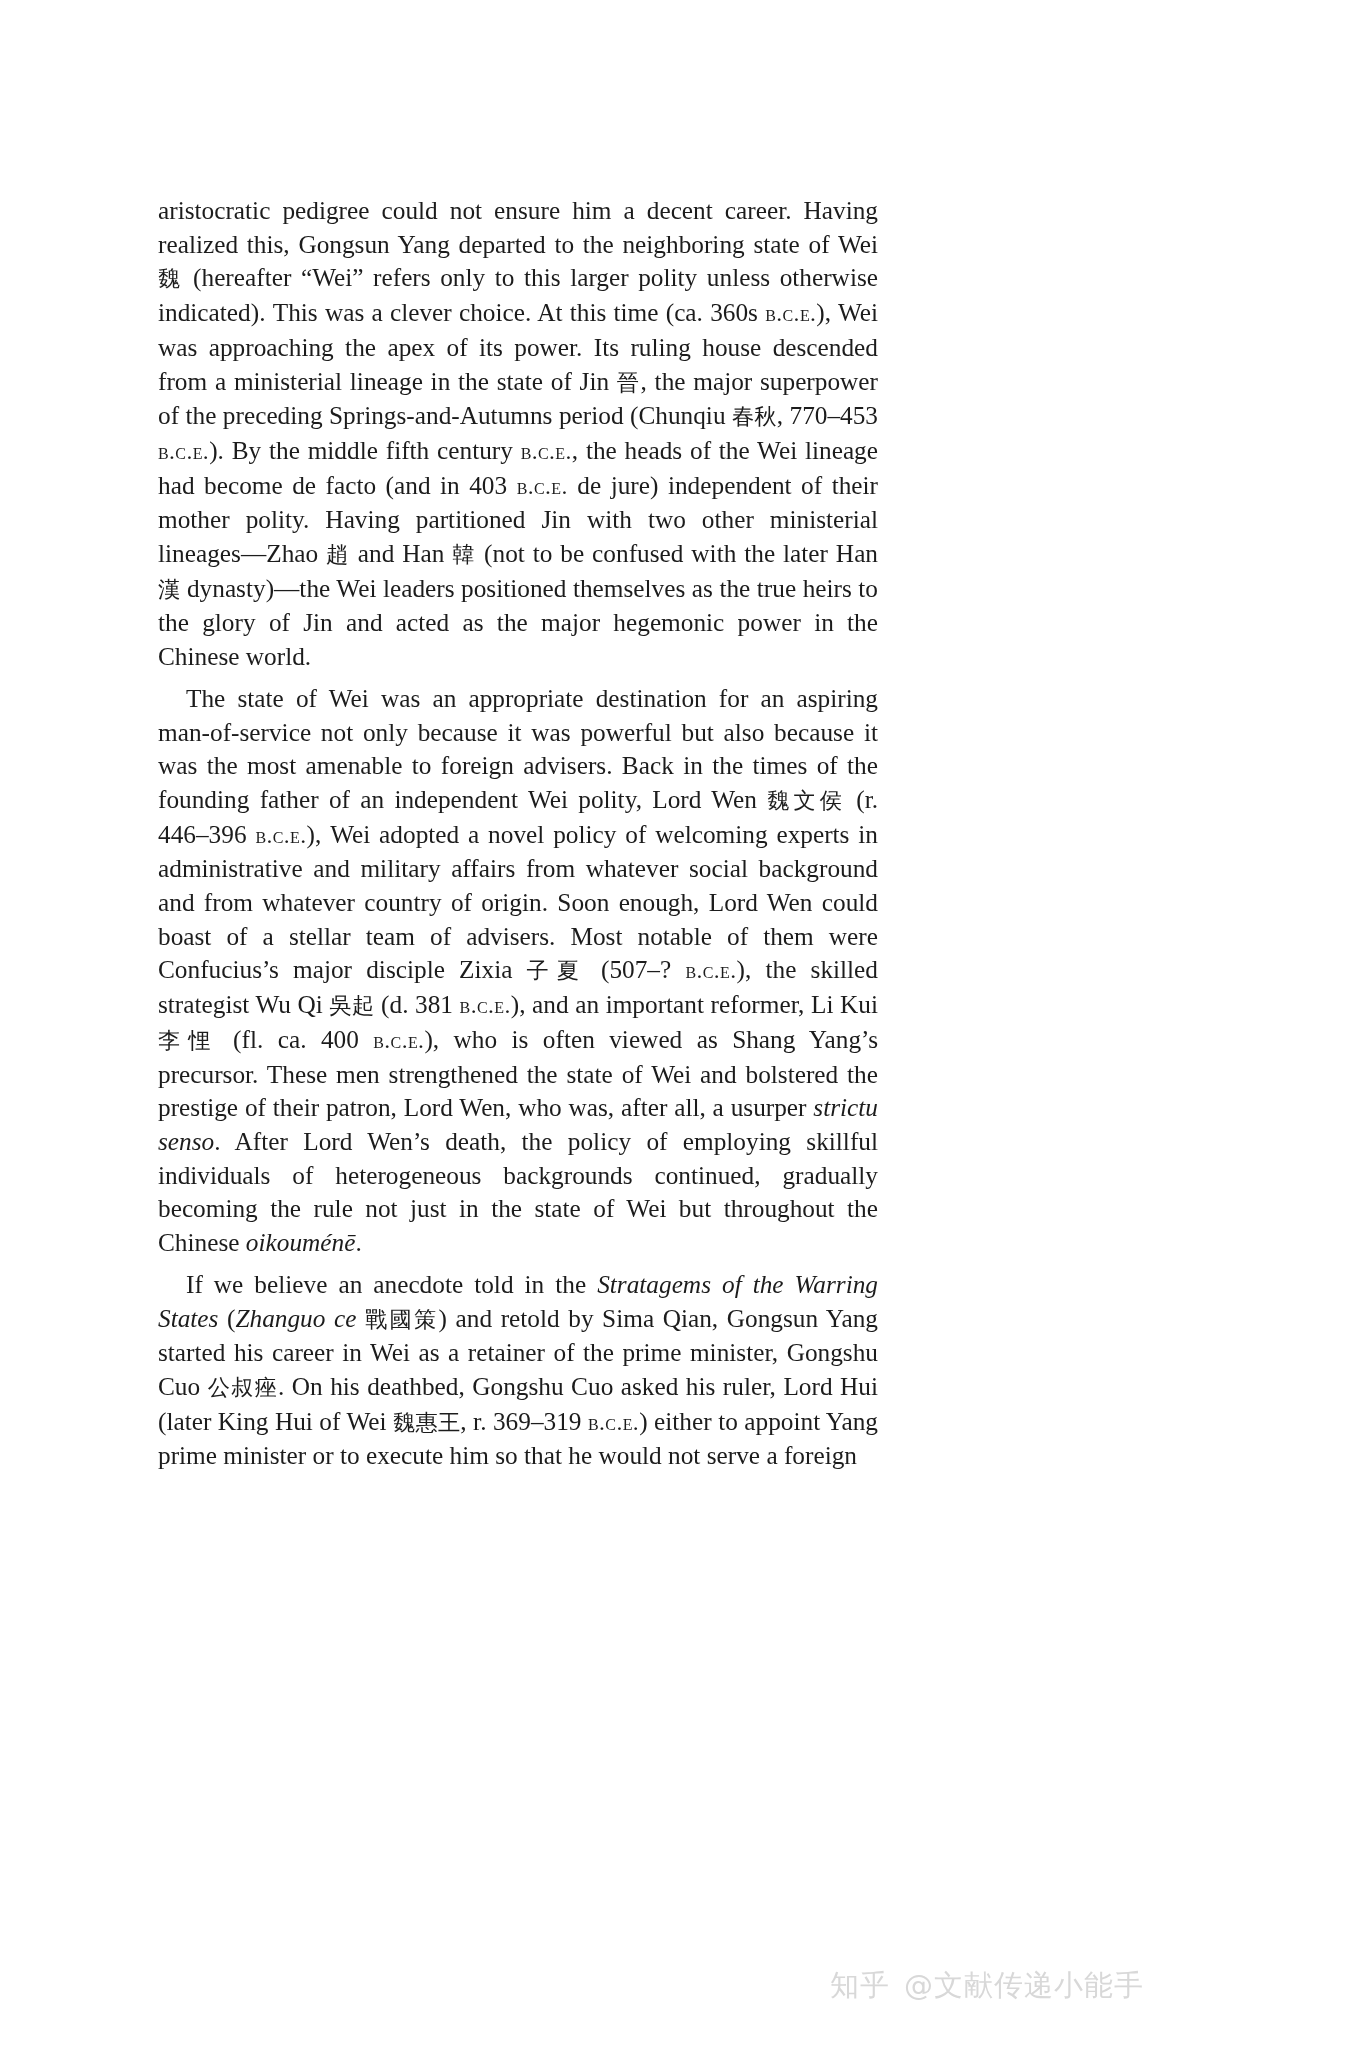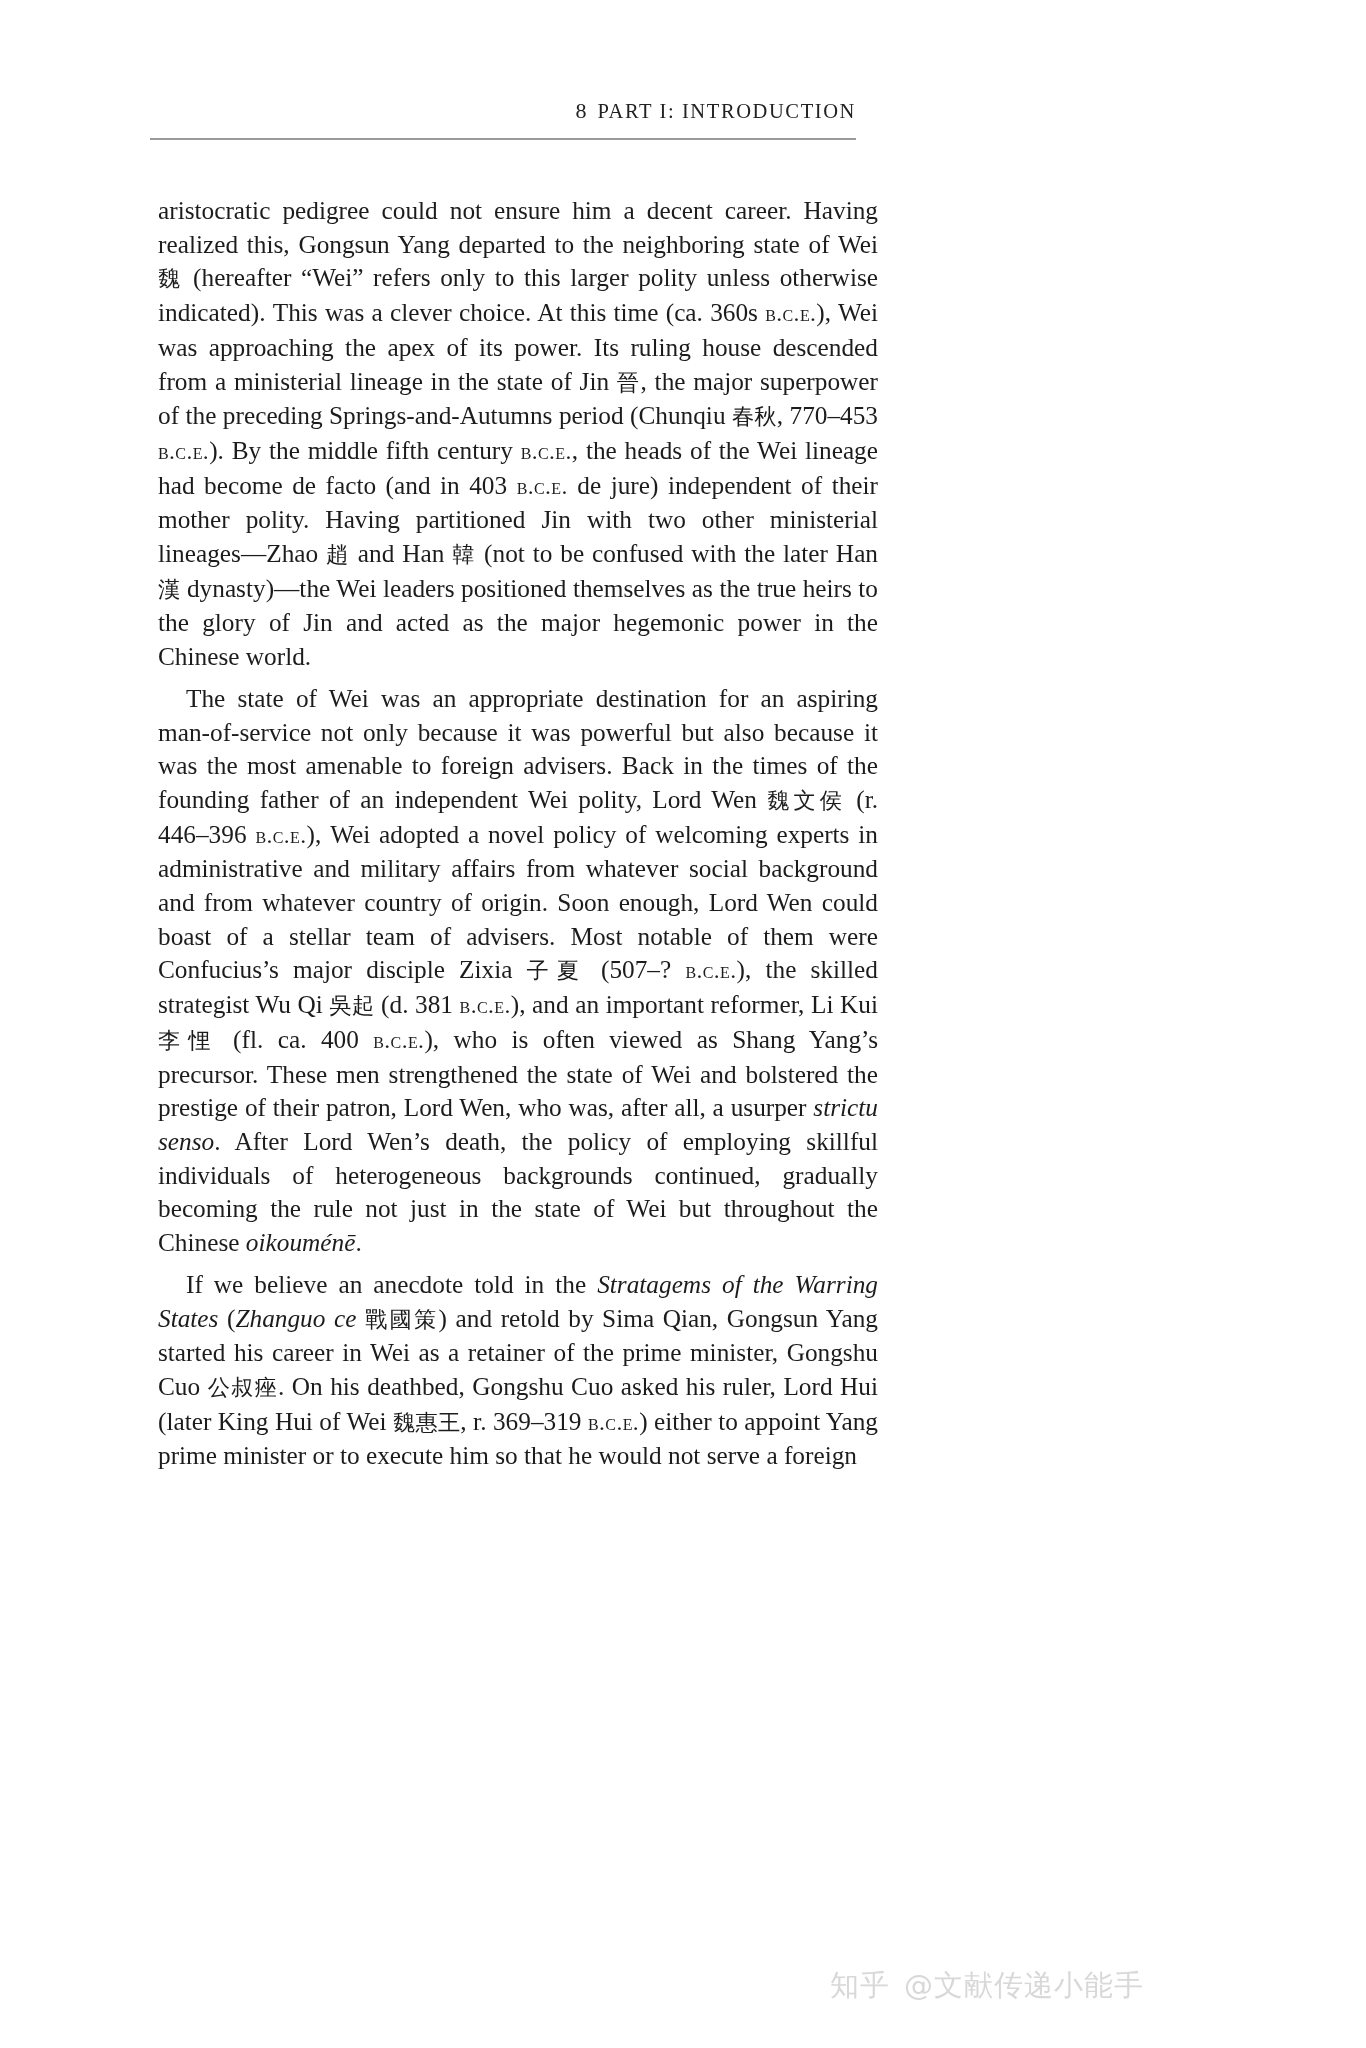--- a/index.html
+++ b/index.html
@@ -97,26 +97,20 @@
     white-space: nowrap;
   }
   .watermark .wm-logo { margin-right: 14px; }
   .watermark .wm-user { }
 </style>
 </head>
 <body>
 
 <div class="page">
 
-  <div class="header-block">
-    <div class="running-head">
-      <span class="folio">8</span><span>PART I: INTRODUCTION</span>
-    </div>
-    <div class="head-rule"></div>
-  </div>
 
   <div class="textblock">
 
     <p class="body"><span>aristocratic pedigree could not ensure him a decent career. Having realized this, Gongsun Yang departed to the neighboring state of Wei </span><span class="han">魏</span><span> (hereafter “Wei” refers only to this larger polity unless otherwise indicated). This was a clever choice. At this time (ca. 360s </span><span class="sc">b.c.e.</span><span>), Wei was approaching the apex of its power. Its ruling house descended from a ministerial lineage in the state of Jin </span><span class="han">晉</span><span>, the major superpower of the preceding Springs-and-Autumns period (Chunqiu </span><span class="han">春秋</span><span>, 770–453 </span><span class="sc">b.c.e.</span><span>). By the middle fifth century </span><span class="sc">b.c.e.</span><span>, the heads of the Wei lineage had become de facto (and in 403 </span><span class="sc">b.c.e.</span><span> de jure) independent of their mother polity. Having partitioned Jin with two other ministerial lineages—Zhao </span><span class="han">趙</span><span> and Han </span><span class="han">韓</span><span> (not to be confused with the later Han </span><span class="han">漢</span><span> dynasty)—the Wei leaders positioned themselves as the true heirs to the glory of Jin and acted as the major hegemonic power in the Chinese world.</span></p>
 
     <p class="body indent"><span>The state of Wei was an appropriate destination for an aspiring man-of-service not only because it was powerful but also because it was the most amenable to foreign advisers. Back in the times of the founding father of an independent Wei polity, Lord Wen </span><span class="han">魏文侯</span><span> (r. 446–396 </span><span class="sc">b.c.e.</span><span>), Wei adopted a novel policy of welcoming experts in administrative and military affairs from whatever social background and from whatever country of origin. Soon enough, Lord Wen could boast of a stellar team of advisers. Most notable of them were Confucius’s major disciple Zixia </span><span class="han">子夏</span><span> (507–? </span><span class="sc">b.c.e.</span><span>), the skilled strategist Wu Qi </span><span class="han">吳起</span><span> (d. 381 </span><span class="sc">b.c.e.</span><span>), and an important reformer, Li Kui </span><span class="han">李悝</span><span> (fl. ca. 400 </span><span class="sc">b.c.e.</span><span>), who is often viewed as Shang Yang’s precursor. These men strengthened the state of Wei and bolstered the prestige of their patron, Lord Wen, who was, after all, a usurper </span><span class="it">strictu senso</span><span>. After Lord Wen’s death, the policy of employing skillful individuals of heterogeneous backgrounds continued, gradually becoming the rule not just in the state of Wei but throughout the Chinese </span><span class="it">oikouménē</span><span>.</span></p>
 
     <p class="body indent"><span>If we believe an anecdote told in the </span><span class="it">Stratagems of the Warring States</span><span> (</span><span class="it">Zhanguo ce</span><span> </span><span class="han">戰國策</span><span>) and retold by Sima Qian, Gongsun Yang started his career in Wei as a retainer of the prime minister, Gongshu Cuo </span><span class="han">公叔痤</span><span>. On his deathbed, Gongshu Cuo asked his ruler, Lord Hui (later King Hui of Wei </span><span class="han">魏惠王</span><span>, r. 369–319 </span><span class="sc">b.c.e.</span><span>) either to appoint Yang prime minister or to execute him so that he would not serve a foreign</span></p>
 
   </div>

